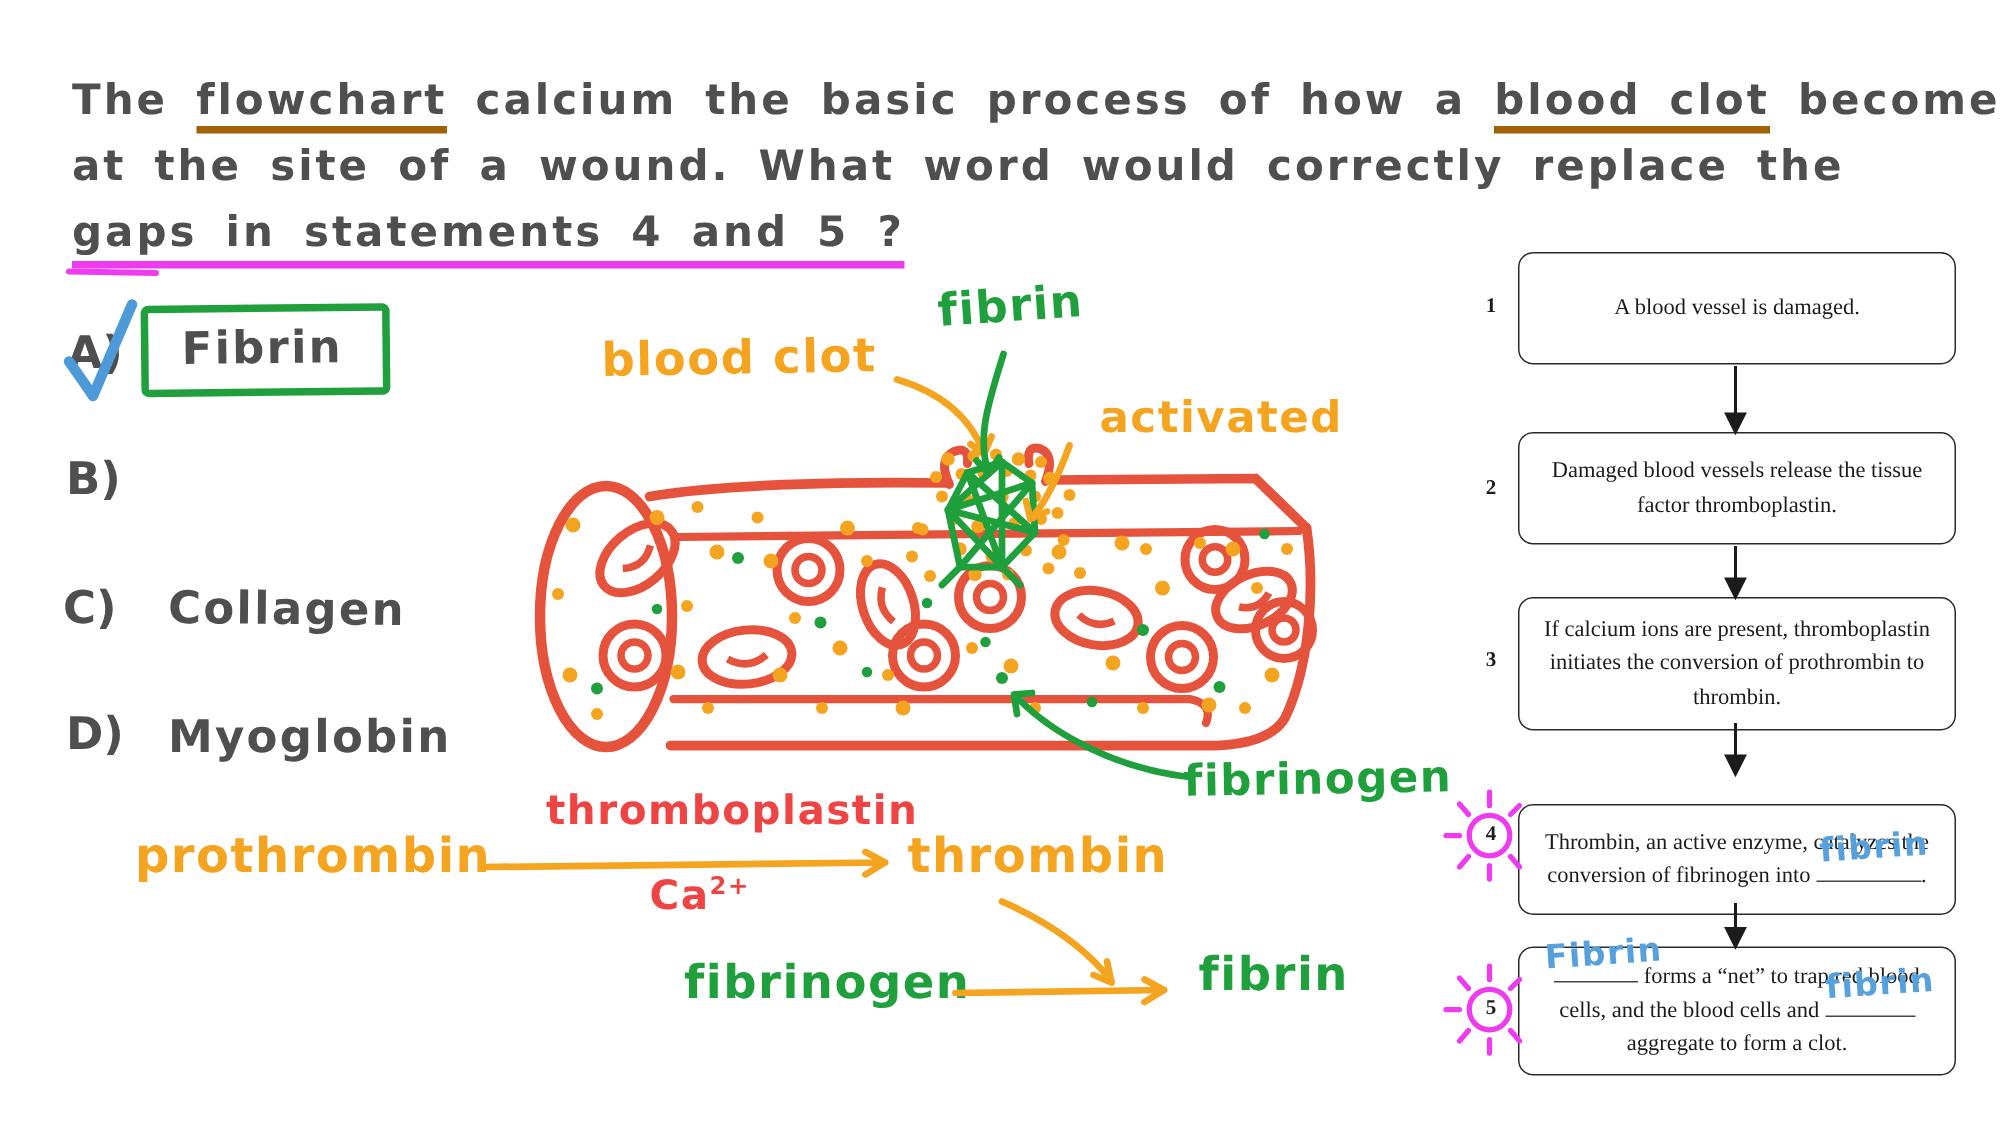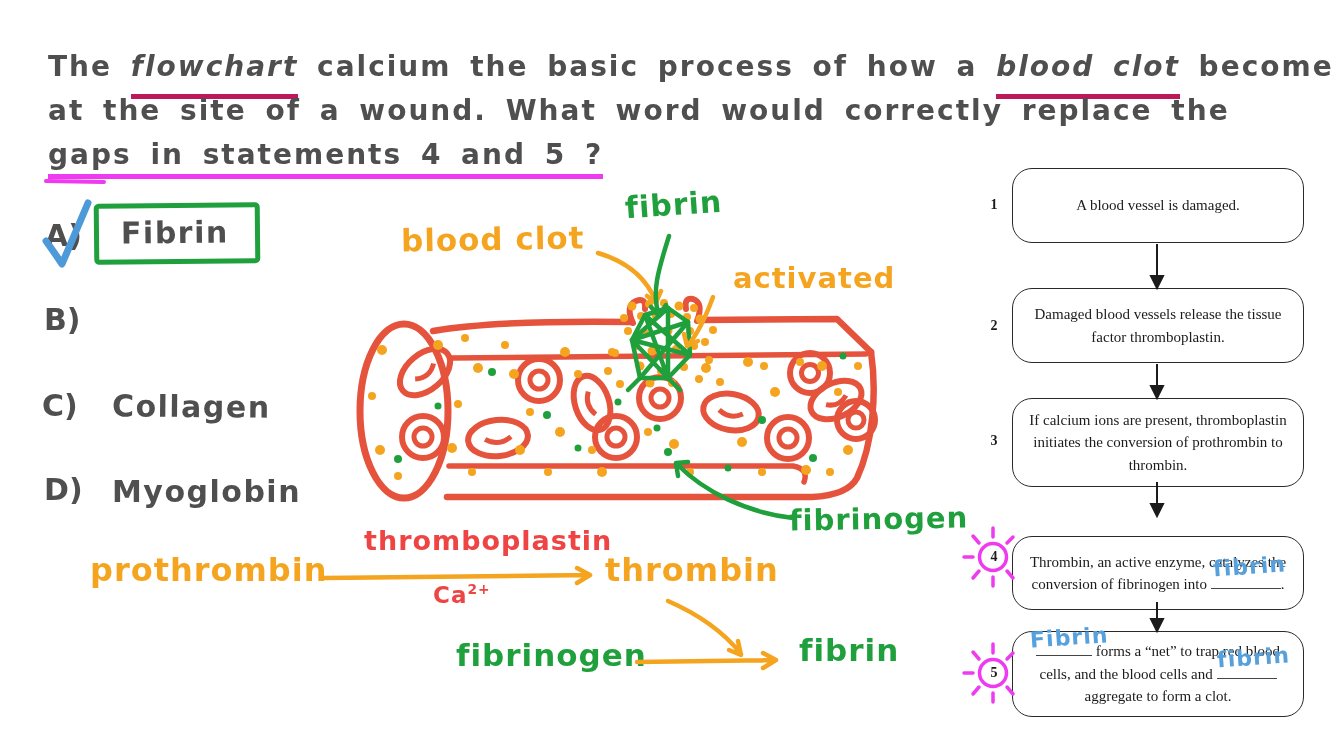--- a/index.html
+++ b/index.html
@@ -2,40 +2,40 @@
 <html><head>
 <meta charset="utf-8">
 <style>
   html,body{margin:0;padding:0;background:#ffffff;}
   #canvas{position:relative;width:1344px;height:756px;background:#fff;overflow:hidden;
           font-family:"DejaVu Sans",sans-serif;}
 
   
   .q-line{position:absolute;left:48px;color:#4f4f4f;font-size:28px;font-weight:700;
           letter-spacing:2px;word-spacing:7px;white-space:nowrap;}
-  .u-orange{border-bottom:5px solid #be185d;padding-bottom:11px;font-style:italic;}
+  .u-orange{border-bottom:5px solid #a16207;padding-bottom:1px;}
   .u-magenta{border-bottom:5px solid #EE3BEF;padding-bottom:3px;}
 
   
   .opt-letter{position:absolute;color:#4f4f4f;font-size:30px;font-weight:700;}
   .opt-label{position:absolute;color:#4f4f4f;font-size:30px;font-weight:700;letter-spacing:1.5px;}
   .answer-box{position:absolute;left:94px;top:203px;border:5px solid #1FA03C;border-radius:5px;
               padding:7px 26px 9px 22px;transform:rotate(-0.6deg);}
   .answer-box .opt-label{position:static;}
 
   
   .hand{position:absolute;font-weight:700;white-space:nowrap;letter-spacing:1px;}
   .hand.orange{color:#F5A41F;}
   .hand.green{color:#1FA03C;}
   .hand.magenta{color:#ef4444;}
   sup{font-size:0.6em;}
 
   
   .fc-box{position:absolute;left:1012px;width:292px;box-sizing:border-box;
-          border:1.7px solid #2a2a2a;border-radius:20px;background:#fff;
+          border:1.7px solid #2a2a2a;border-radius:10px;background:#fff;
           display:flex;align-items:center;justify-content:center;text-align:center;
           font-family:"Liberation Serif",serif;font-size:15px;line-height:1.5;
           color:#1b1b1b;padding:4px 12px;}
   .fc-num{position:absolute;left:984px;width:20px;text-align:center;
           font-family:"Liberation Serif",serif;font-weight:700;font-size:14px;color:#1b1b1b;}
   .blank{display:inline-block;border-bottom:1.4px solid #444;position:relative;
          height:0.85em;vertical-align:baseline;}
   .ink{position:absolute;white-space:nowrap;color:#56A0DC;font-family:"DejaVu Sans",sans-serif;
        font-weight:700;font-size:22px;letter-spacing:1px;transform:rotate(-4deg);}
 
@@ -65,21 +65,21 @@
   <div class="opt-letter" style="left:44px;top:472px;">D)</div>
   <div class="opt-label" style="left:112px;top:474px;">Myoglobin</div>
 
   <div class="hand orange" style="left:401px;top:221px;font-size:31px;transform:rotate(-1deg);">blood clot</div>
   <div class="hand green" style="left:625px;top:187px;font-size:30px;transform:rotate(-4deg);">fibrin</div>
   <div class="hand orange" style="left:733px;top:261px;font-size:29px;">activated</div>
   <div class="hand green" style="left:789px;top:502px;font-size:29px;transform:rotate(-1deg);">fibrinogen</div>
 
   <div class="hand orange" style="left:90px;top:551px;font-size:32px;">prothrombin</div>
   <div class="hand magenta" style="left:364px;top:525px;font-size:27px;">thromboplastin</div>
-  <div class="hand magenta" style="left:433px;top:581px;font-size:23px;"><span>Ca</span><sup>2+</sup></div>
+  <div class="hand magenta" style="left:433px;top:581px;font-size:27px;"><span>Ca</span><sup>2+</sup></div>
   <div class="hand orange" style="left:605px;top:551px;font-size:32px;">thrombin</div>
   <div class="hand green" style="left:456px;top:637px;font-size:31px;">fibrinogen</div>
   <div class="hand green" style="left:799px;top:632px;font-size:31px;">fibrin</div>
 
   <div class="fc-num" style="top:197px;">1</div>
   <div class="fc-box" style="top:168px;height:75px;">
     <span>A blood vessel is damaged.</span>
   </div>
 
   <div class="fc-num" style="top:318px;">2</div>

